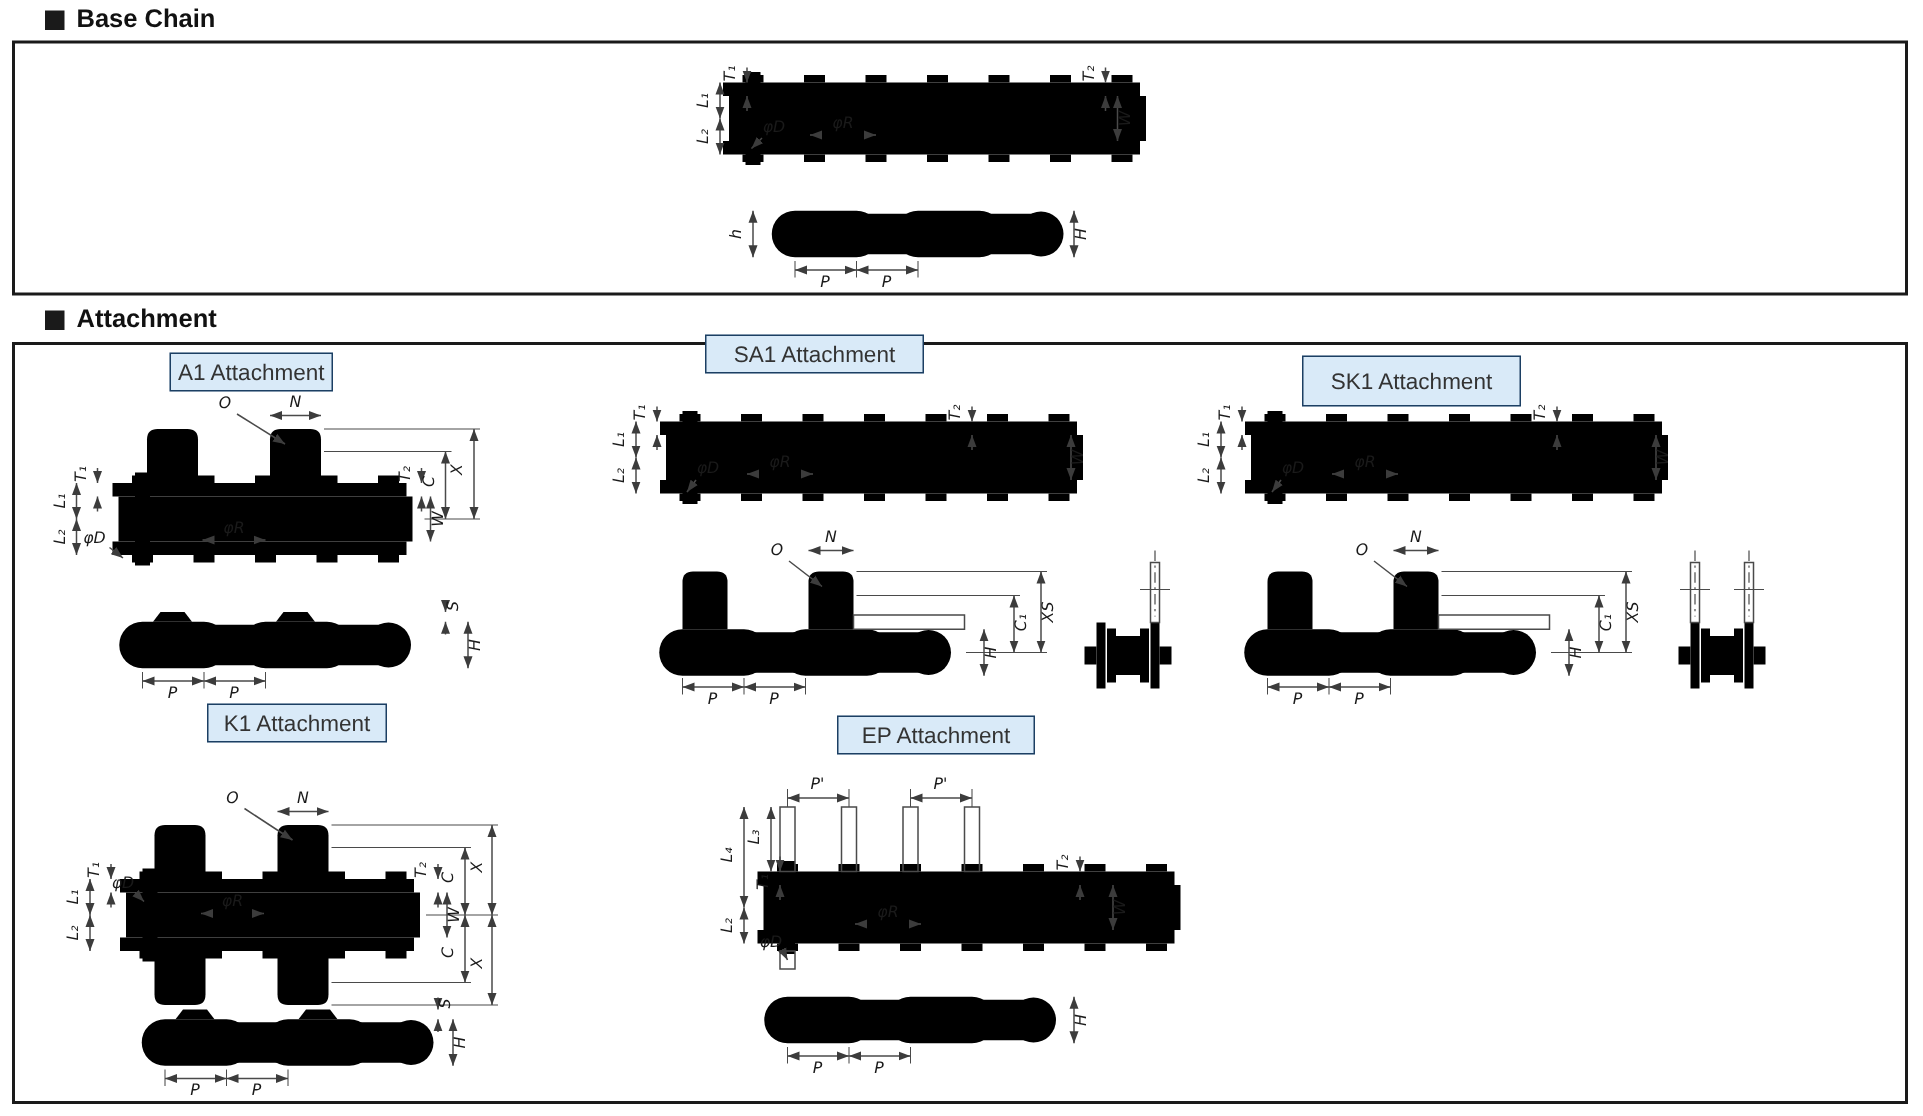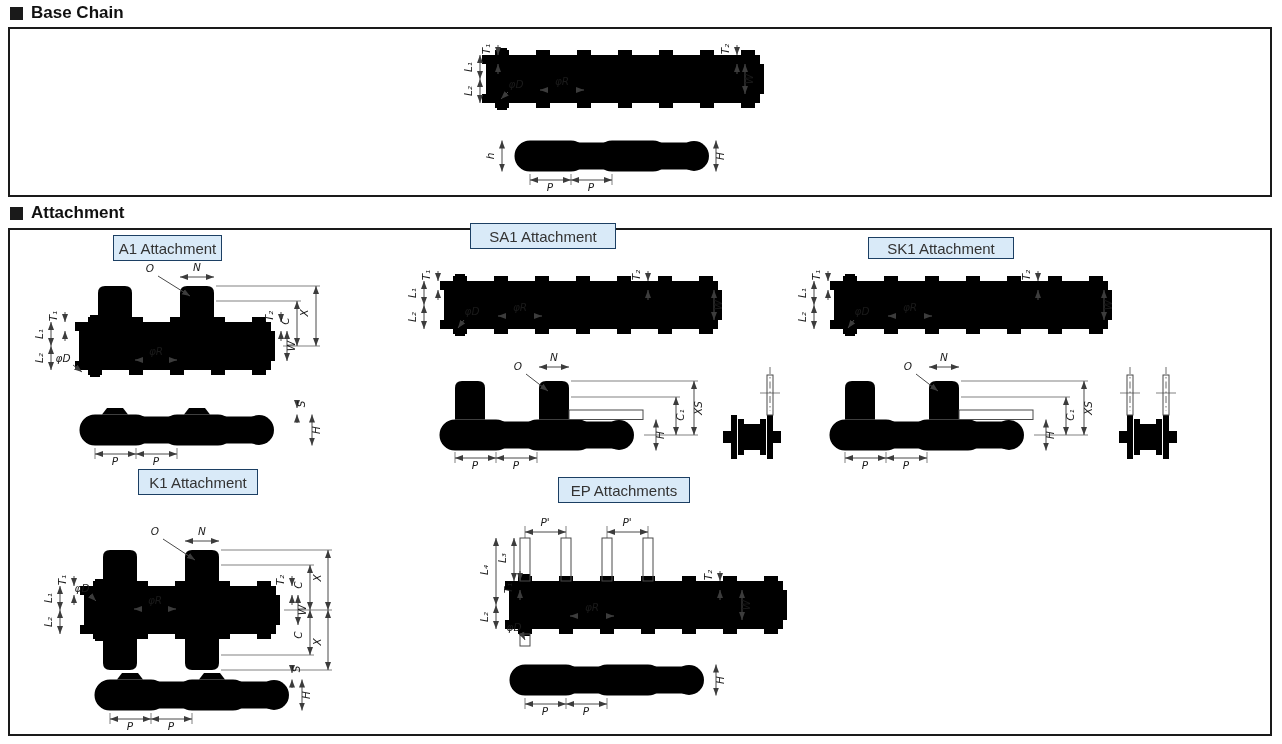--- a/index.html
+++ b/index.html
@@ -1,19 +1,19 @@
 <!DOCTYPE html>
 <html><head>
 <meta charset="utf-8">
 <style>
   html,body{margin:0;padding:0;}
   .page{position:relative;width:1282px;height:744px;background:#ffffff;
         font-family:"Liberation Sans",sans-serif;overflow:hidden;}
   .sec{position:absolute;display:flex;align-items:center;gap:8px;
-       font-weight:bold;font-size:17px;color:#111;}
+       font-weight:bold;font-size:17px;color:#111;margin-left:20px;}
   .sq{width:13px;height:13px;background:#1a1a1a;display:inline-block;}
   .box{position:absolute;border:2px solid #1a1a1a;background:#fff;box-sizing:border-box;}
   .att-label{position:absolute;display:flex;align-items:center;justify-content:center;
        font-size:15px;font-weight:500;color:#333;background:var(--label-bg,#d9eaf8);
        border:1px solid var(--label-border,#1c3f63);box-sizing:border-box;}
   svg.dg{position:absolute;overflow:visible;}
   .dg line,.dg rect,.dg path,.dg circle{stroke:var(--line,#4a4a4a);fill:none;stroke-width:1;}
   .dg .cl{stroke-dasharray:7 3 1.5 3;stroke-width:0.8;}
   .dg .d{stroke:#3c3c3c;stroke-width:0.9;}
   .dg .thin{stroke-width:0.7;}
@@ -176,23 +176,23 @@
 
   <div class="sec" style="left:10px;top:203px">
     <span class="sq"></span>
     <span>Attachment</span>
   </div>
 
   <div class="box" style="left:8px;top:228px;width:1264px;height:508px"></div>
 
   <div class="att-label" style="left:113px;top:235px;width:109px;height:26px">A1 Attachment</div>
   <div class="att-label" style="left:470px;top:223px;width:146px;height:26px">SA1 Attachment</div>
-  <div class="att-label" style="left:868px;top:237px;width:146px;height:22px">SK1 Attachment</div>
+  <div class="att-label" style="left:868px;top:237px;width:146px;height:34px">SK1 Attachment</div>
   <div class="att-label" style="left:138px;top:469px;width:120px;height:26px">K1 Attachment</div>
-  <div class="att-label" style="left:558px;top:477px;width:132px;height:26px">EP Attachments</div>
+  <div class="att-label" style="left:558px;top:477px;width:132px;height:26px">EP Attachment</div>
 
   <svg class="dg" style="left:25px;top:258px" width="360" height="218">
     <g>
       <use href="#topChain5" transform="translate(70,88)"></use>
       <use href="#tabTop" transform="translate(73,28)"></use>
       <use href="#tabTop" transform="translate(155,28)"></use>
     </g>
     <g>
       <use href="#sideChain" transform="translate(55,172)"></use>
       <use href="#tabSideSmall" transform="translate(77,150)"></use>

